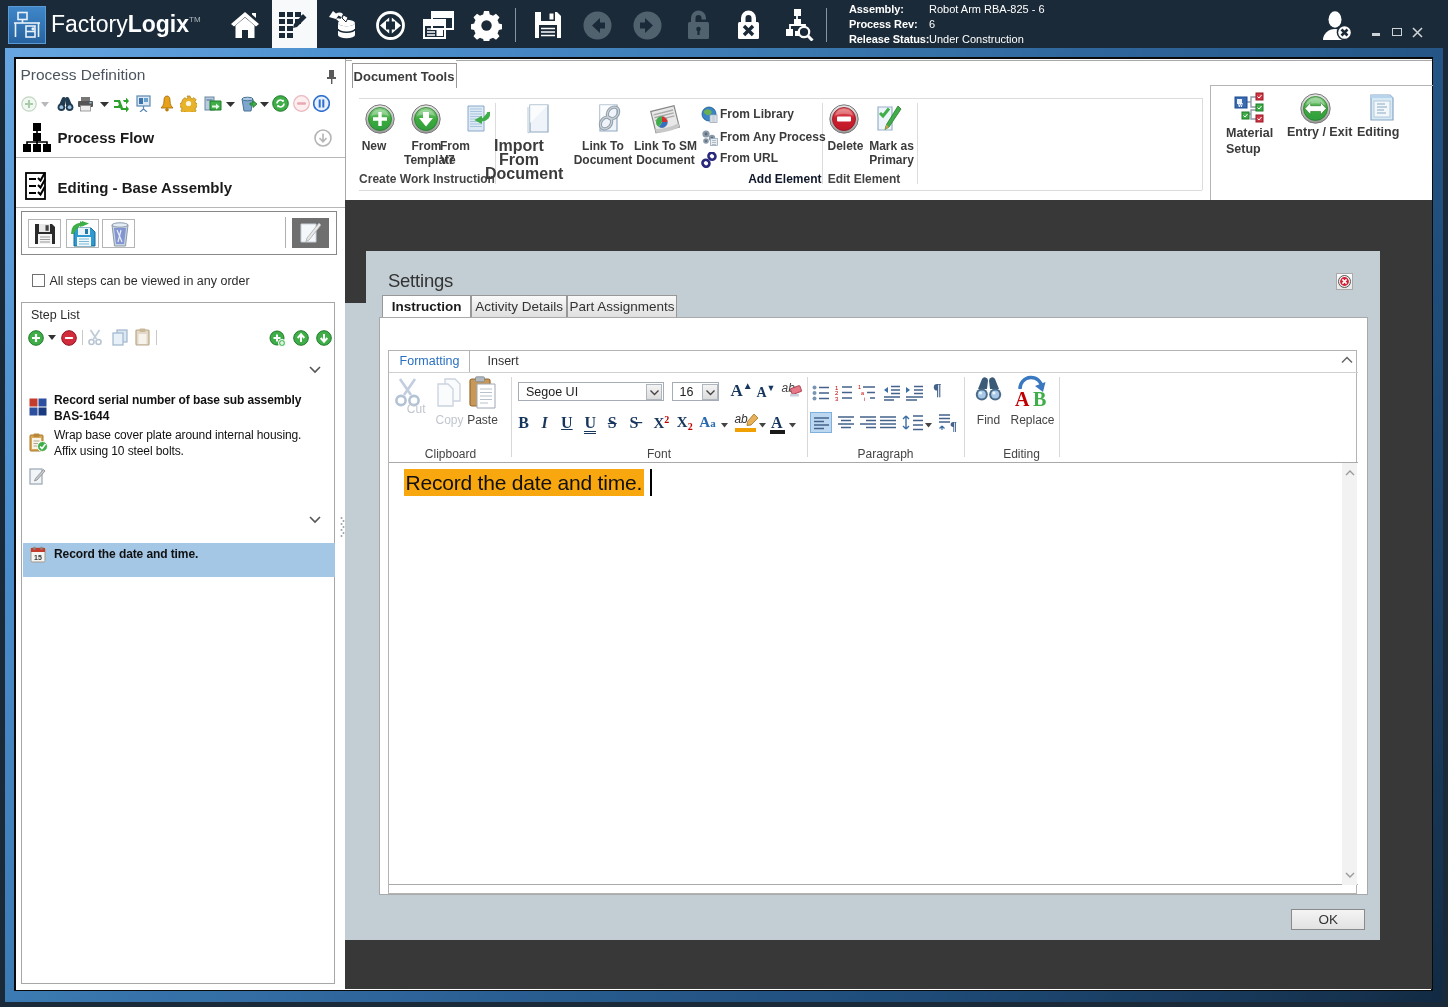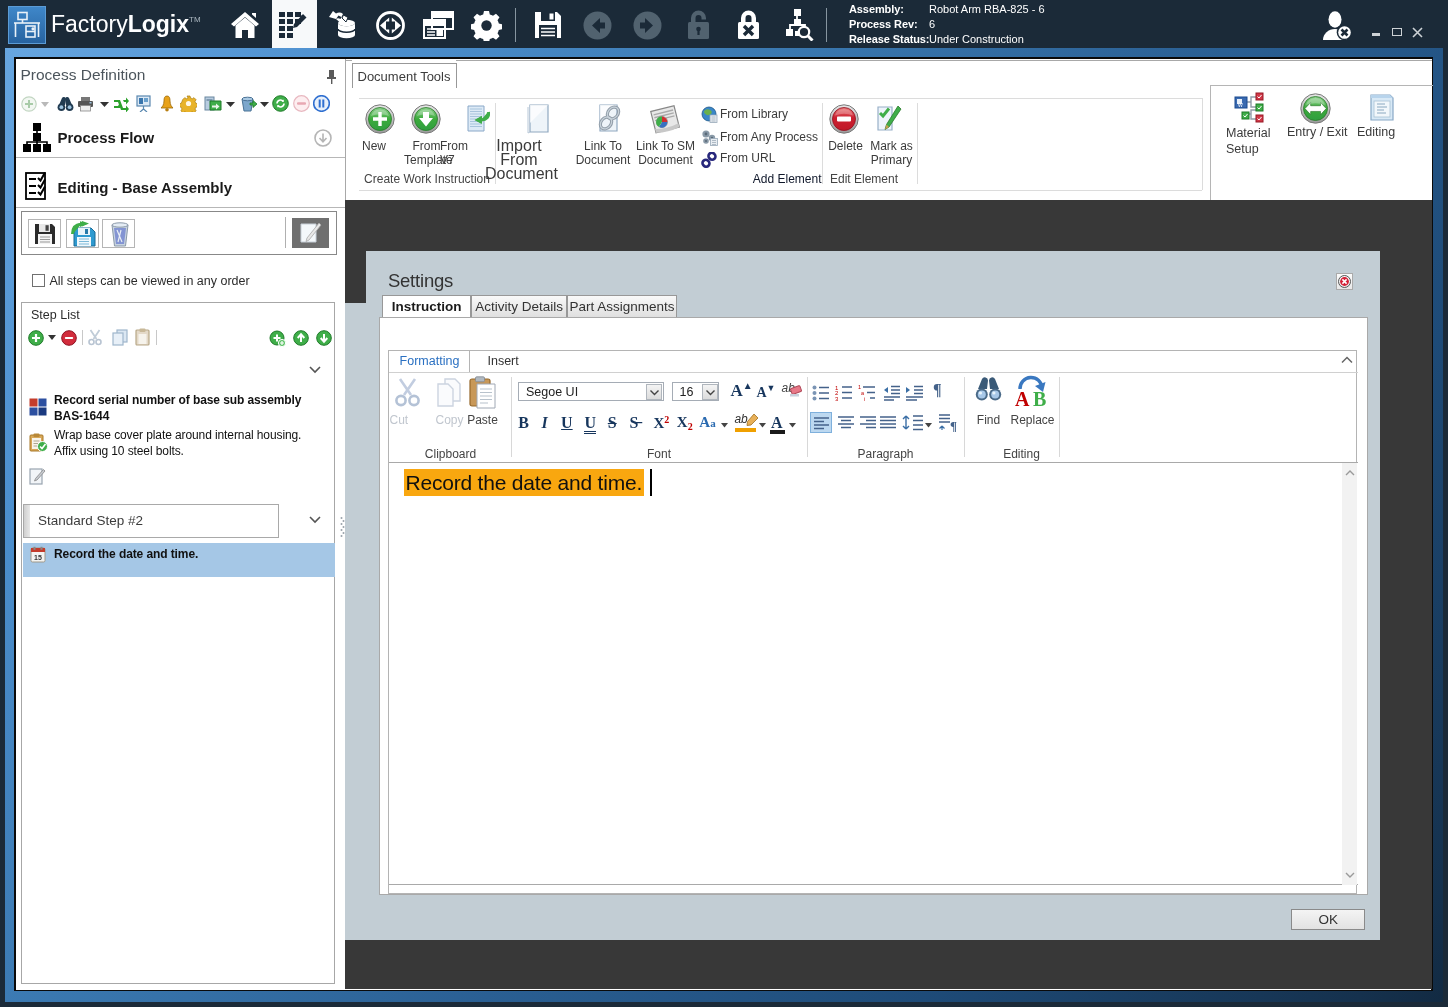--- a/index.html
+++ b/index.html
@@ -383,24 +383,20 @@
         </g>
       <circle cx="13.5" cy="13.5" r="5" fill="#3fae49" stroke="#fff" stroke-width="1"></circle>
       <path d="M11 13.5 l2 2 L16.5 11" stroke="#fff" stroke-width="1.6" fill="none"></path>
     </svg>
     <div class="abs" style="left:32px;top:125px;font-size:12px;letter-spacing:-0.1px;line-height:15.7px;color:#111;white-space:nowrap;">Wrap base cover plate around internal housing.<br>Affix using 10 steel bolts.</div>
     <svg class="abs" id="it3" style="left:7px;top:165px;" width="17" height="17" viewBox="0 0 17 17">
       <rect x="1" y="1" width="12" height="15" fill="#f2f5f8" stroke="#98a4b0" stroke-width="1.2"></rect>
       <path d="M14.5 1.5 L16 3 L8 12 L5.5 13 L6.5 10.5 Z" fill="#c8ccd2" stroke="#888" stroke-width="0.8"></path>
     </svg>
 
-    <div class="abs" style="left:1px;top:201px;width:255.5px;height:34px;border:1px solid #a9a9a9;background:#fff;">
-      <div class="abs" style="left:0;top:0;width:6px;height:32px;background:linear-gradient(90deg,#cfcfcf,#e8e8e8);"></div>
-      <div class="abs" style="left:14px;top:8px;font-size:13.5px;color:#3c3c3c;">Standard Step #2</div>
-    </div>
     <svg class="abs" style="left:287px;top:213px;" width="12" height="8">
         <path d="M1 1 L6 6 L11 1" stroke="#555" stroke-width="1.6" fill="none"></path>
       </svg>
 
     <div class="abs" style="left:1px;top:240px;width:312px;height:34px;background:#a5c7e6;">
       <svg class="abs" id="it4" style="left:7px;top:3px;" width="16" height="17" viewBox="0 0 16 17">
         <rect x="1" y="2" width="14" height="14" rx="1.5" fill="#f4f4f2" stroke="#a09888" stroke-width="1"></rect>
         <path d="M1 2 h14 v4 h-14 Z" fill="#c43c2c"></path>
         <rect x="3.5" y="0.8" width="2" height="3" fill="#888"></rect>
           <rect x="10.5" y="0.8" width="2" height="3" fill="#888"></rect>
@@ -416,21 +412,21 @@
       <circle cx="1.5" cy="2" r="1"></circle>
       <circle cx="3.5" cy="5" r="1"></circle>
       <circle cx="1.5" cy="8" r="1"></circle>
       <circle cx="3.5" cy="11" r="1"></circle>
       <circle cx="1.5" cy="14" r="1"></circle>
       <circle cx="3.5" cy="17" r="1"></circle>
       <circle cx="1.5" cy="20" r="1"></circle>
     </g>
 </svg>
 
-<div class="abs" id="ribbon" style="left:345px;top:59px;width:1086.6px;height:141px;background:#ffffff;border-left:1px solid #a8a8a8;">
+<div class="abs" id="ribbon" style="left:345px;top:59px;width:1086.6px;height:141px;background:#ffffff;border-left:1px solid #a8a8a8;font-weight:bold;">
 
   <div class="abs" style="left:0px;top:1px;width:6px;height:1px;background:#a8a8a8;"></div>
   <div class="abs" style="left:5.5px;top:4px;width:105px;height:25px;border:1px solid #989898;border-bottom:none;background:#fff;font-size:13px;color:#3c3c3c;text-align:center;line-height:25px;">Document Tools</div>
   <div class="abs" style="left:110px;top:1px;width:976px;height:1px;background:#a8a8a8;"></div>
 
   <div class="abs" style="left:12.5px;top:39px;width:843px;height:1px;background:#dcdcdc;"></div>
   <div class="abs" style="left:12.5px;top:130.5px;width:843px;height:1px;background:#dcdcdc;"></div>
 
   <div class="abs" style="left:148.5px;top:44px;width:1px;height:81px;background:#dcdcdc;"></div>
   <div class="abs" style="left:475.5px;top:44px;width:1px;height:81px;background:#dcdcdc;"></div>
@@ -624,21 +620,21 @@
     <div class="abs" style="left:98px;top:0px;font-size:12.5px;color:#333;line-height:21px;">Insert</div>
     <div class="abs" style="left:0px;top:21px;width:969px;height:1px;background:#d0d0d0;"></div>
 
     <div class="abs" id="ed-toolbar" style="left:0;top:22px;width:969px;height:88px;">
 
       <svg class="abs" style="left:5.5px;top:4px;" width="25" height="31" viewBox="0 0 25 31">
         <path d="M20 2 L9 18 M5 2 L16 18" stroke="#c2cde0" stroke-width="2.6"></path>
         <circle cx="6" cy="23.5" r="4.6" fill="none" stroke="#b4c2d6" stroke-width="2.6"></circle>
         <circle cx="19" cy="23.5" r="4.6" fill="none" stroke="#b4c2d6" stroke-width="2.6"></circle>
       </svg>
-      <div class="abs" style="left:0px;top:40px;width:36px;text-align:left;font-size:12px;color:#c0c6ce;">Cut</div>
+      <div class="abs" style="left:0px;top:29px;width:36px;text-align:right;font-size:12px;color:#c0c6ce;">Cut</div>
       <svg class="abs" style="left:46px;top:4px;" width="28" height="31" viewBox="0 0 28 31">
         <path d="M10 2 H20 L25 7 V24 H10 Z" fill="#fafbfd" stroke="#ccd4e0" stroke-width="1.4"></path>
         <path d="M3 7 H13 L18 12 V29 H3 Z" fill="#fafbfd" stroke="#ccd4e0" stroke-width="1.4"></path>
       </svg>
       <div class="abs" style="left:42px;top:40px;width:36px;text-align:center;font-size:12px;color:#c0c6ce;">Copy</div>
       <svg class="abs" style="left:80px;top:3px;" width="27" height="33" viewBox="0 0 27 33">
         <rect x="1" y="3" width="20" height="27" rx="2" fill="#c89858" stroke="#96682a" stroke-width="1.2"></rect>
         <rect x="6.5" y="0.8" width="9" height="5" rx="1.2" fill="#b0b8c0" stroke="#808890" stroke-width="0.8"></rect>
         <path d="M8 8 H26 V32 H8 Z" fill="#fff" stroke="#a0a8b4" stroke-width="1"></path>
         <g stroke="#b8c2cc" stroke-width="1.2">

